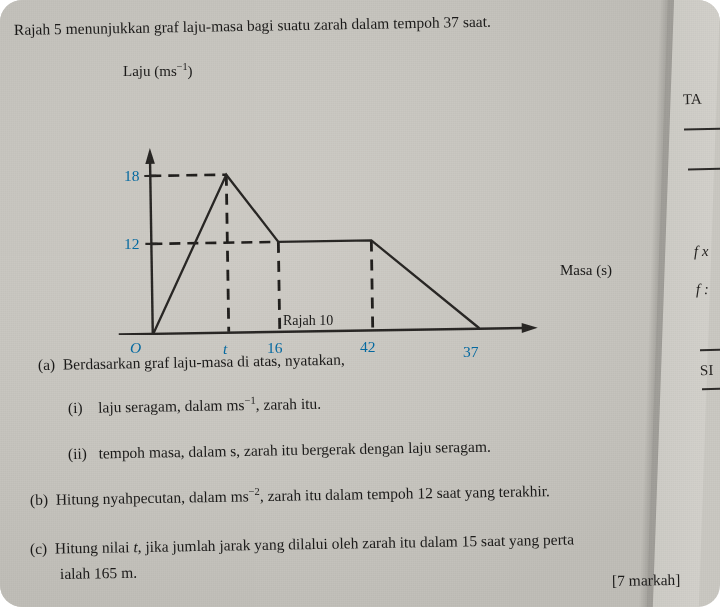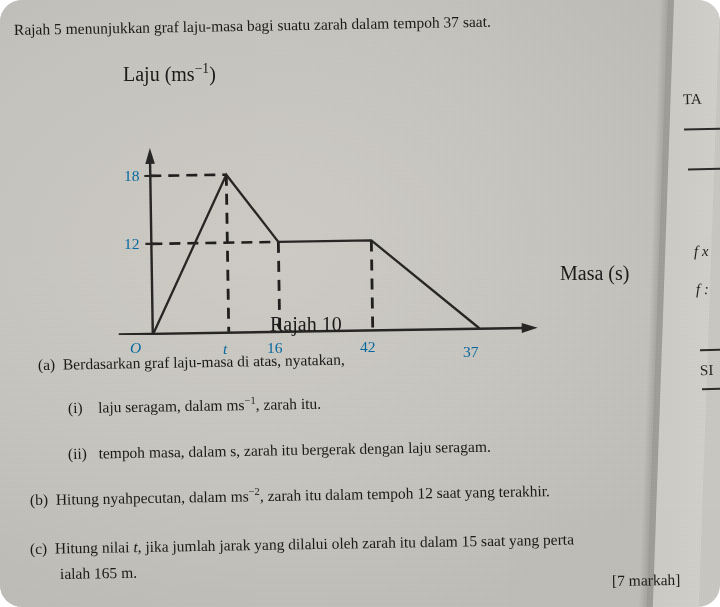--- a/index.html
+++ b/index.html
@@ -85,27 +85,27 @@
   #graph {
     position: absolute;
     left: 0; top: 55px;
     width: 600px; height: 280px;
   }
   #graph svg { display: block; }
 
   .axis-label {
     position: absolute;
     font-family: "Liberation Serif", serif;
-    font-size: 20px;
+    font-size: 15px;
     color: #191817;
     white-space: nowrap;
   }
   #ylabel  { left: 123px; top: 6px;  }
   #xlabel  { left: 560px; top: 207px; text-align: center; }
-  #caption { left: 270px; top: 258px; font-size: 20px; text-align: center; }
+  #caption { left: 283px; top: 258px; font-size: 14px; text-align: center; }
 
   .tick-text {
     position: absolute;
     font-family: "Liberation Serif", serif;
     font-size: 15.5px;
     color: #0369a1;
   }
 
   
   .frag {

